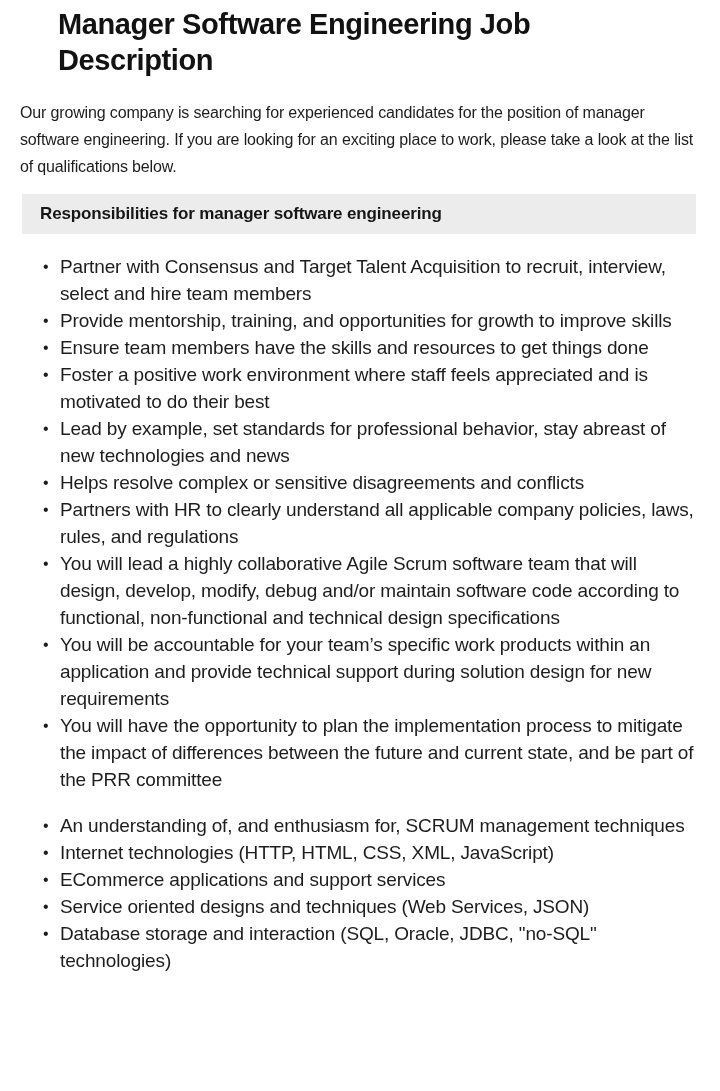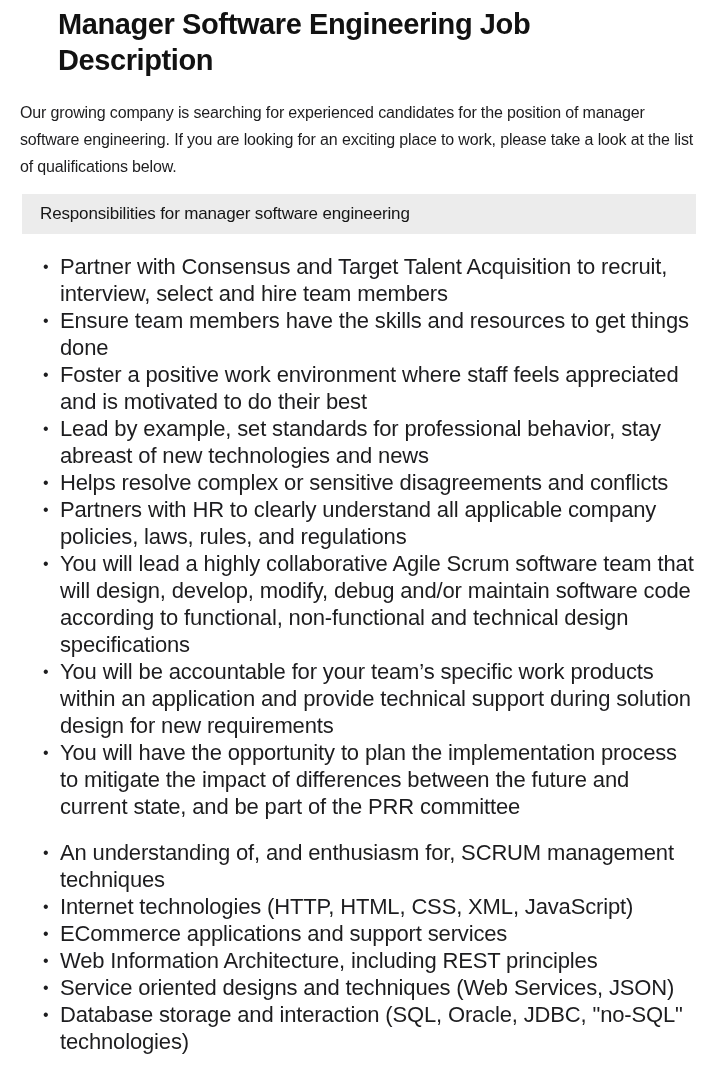--- a/index.html
+++ b/index.html
@@ -30,29 +30,29 @@
     line-height: 27px;
     letter-spacing: -0.15px;
     color: #1d1d1f;
   }
   .section-bar {
     margin: 14px 24px 0 22px;
     background: #ececec;
     padding: 11px 16px 11px 18px;
     font-size: 17px;
     line-height: 18px;
-    font-weight: 400;
+    font-weight: 700;
     letter-spacing: -0.15px;
     color: #161616;
   }
   ul.bullet-list {
     margin: 19px 0 0 0;
     padding: 0 26px 0 60px;
     list-style: none;
-    font-size: 22px;
+    font-size: 19px;
     line-height: 27px;
     letter-spacing: -0.15px;
     color: #1d1d1f;
   }
   ul.bullet-list li {
     position: relative;
   }
   ul.bullet-list li::before {
     content: "\2022";
     position: absolute;
@@ -68,35 +68,35 @@
 <main>
 
   <h1 class="doc-title">Manager Software Engineering Job Description</h1>
 
   <p class="intro">Our growing company is searching for experienced candidates for the position of manager software engineering. If you are looking for an exciting place to work, please take a look at the list of qualifications below.</p>
 
   <section>
     <div class="section-bar">Responsibilities for manager software engineering</div>
     <ul class="bullet-list">
       <li>Partner with Consensus and Target Talent Acquisition to recruit, interview, select and hire team members</li>
+      <li>Provide mentorship, training, and opportunities for growth to improve skills</li>
       <li>Ensure team members have the skills and resources to get things done</li>
       <li>Foster a positive work environment where staff feels appreciated and is motivated to do their best</li>
       <li>Lead by example, set standards for professional behavior, stay abreast of new technologies and news</li>
       <li>Helps resolve complex or sensitive disagreements and conflicts</li>
       <li>Partners with HR to clearly understand all applicable company policies, laws, rules, and regulations</li>
       <li>You will lead a highly collaborative Agile Scrum software team that will design, develop, modify, debug and/or maintain software code according to functional, non-functional and technical design specifications</li>
       <li>You will be accountable for your team’s specific work products within an application and provide technical support during solution design for new requirements</li>
       <li>You will have the opportunity to plan the implementation process to mitigate the impact of differences between the future and current state, and be part of the PRR committee</li>
     </ul>
   </section>
 
   <section>
     <ul class="bullet-list">
       <li>An understanding of, and enthusiasm for, SCRUM management techniques</li>
       <li>Internet technologies (HTTP, HTML, CSS, XML, JavaScript)</li>
       <li>ECommerce applications and support services</li>
-      <li>Web Information Architecture, including REST principles</li>
       <li>Service oriented designs and techniques (Web Services, JSON)</li>
       <li>Database storage and interaction (SQL, Oracle, JDBC, "no-SQL" technologies)</li>
     </ul>
   </section>
 
 </main>
 
 </body></html>

